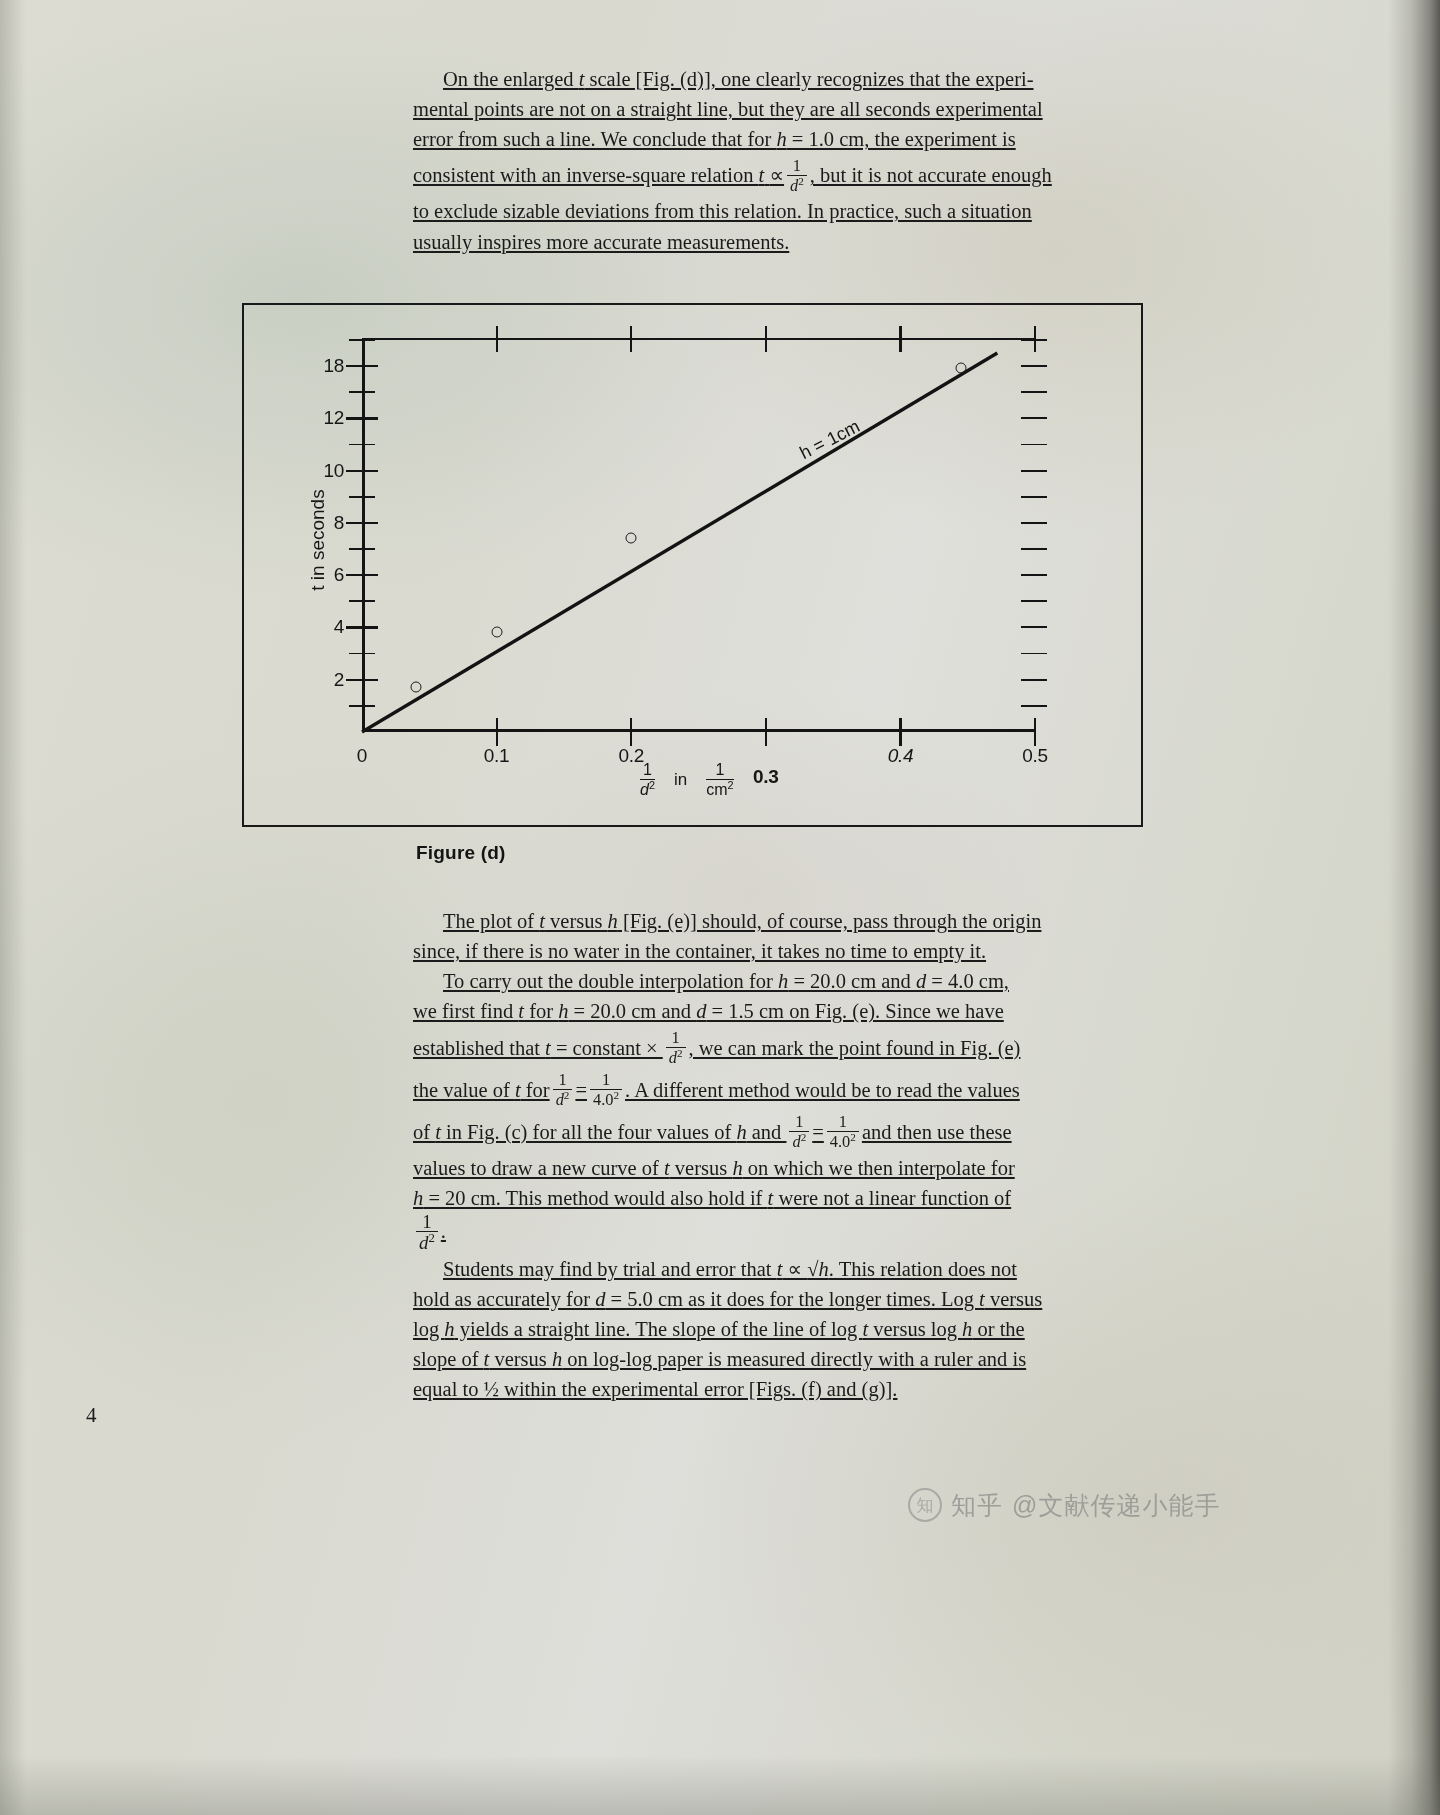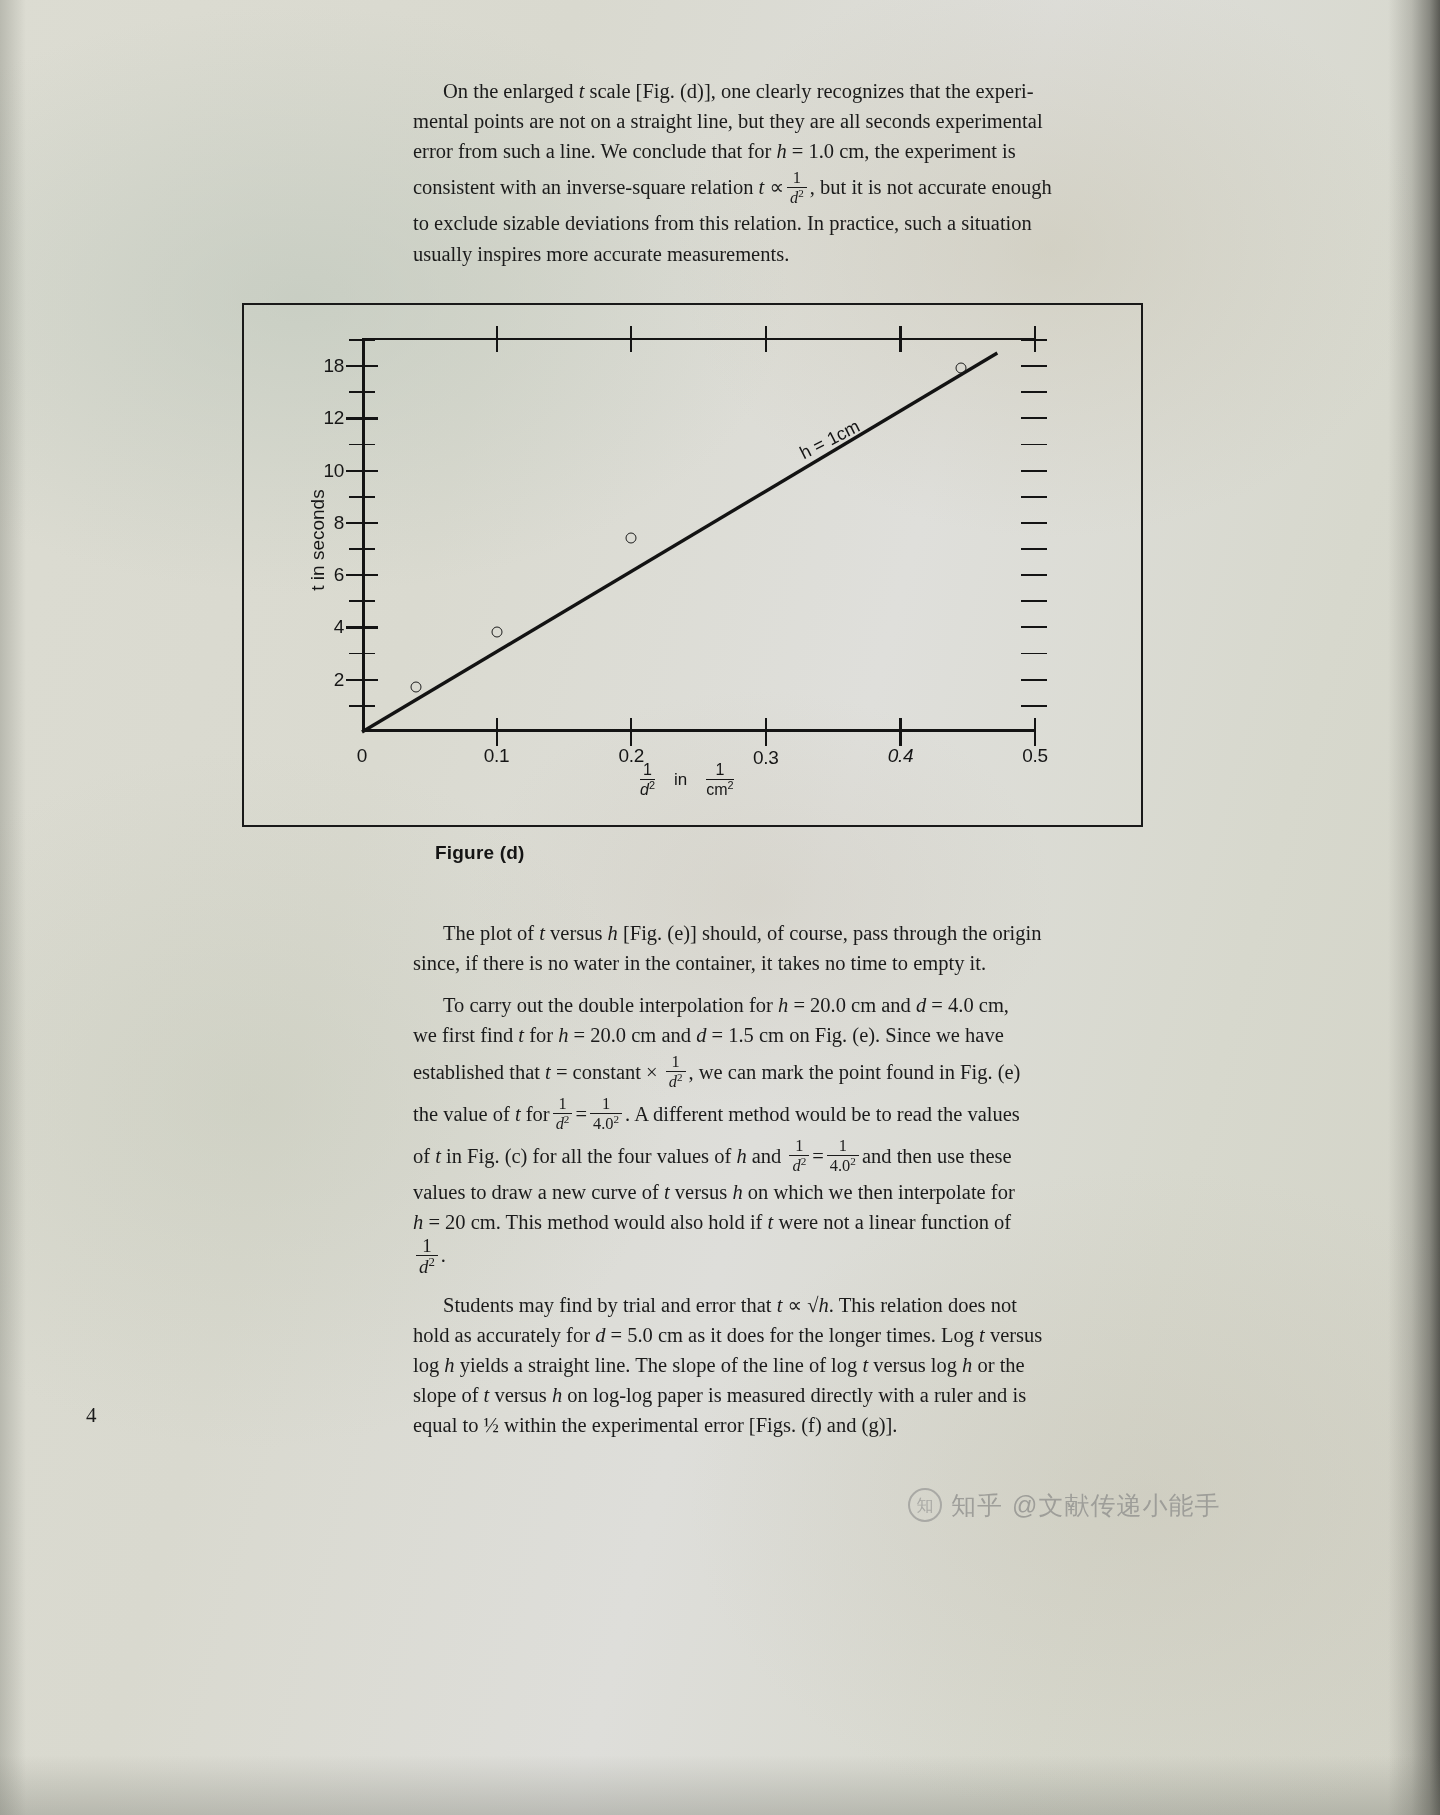--- a/index.html
+++ b/index.html
@@ -37,21 +37,21 @@
 
   
   .col{
     position:absolute;left:413px;width:722px;
     color:#1b1b1b;
     font-size:20.5px;
     line-height:1.47;
     text-align:justify;
     text-justify:inter-word;
   }
-  .para{margin:12px 0 0 0;}
+  .para{margin:0 0 0 0;text-decoration:underline;}
   .line{display:block;white-space:nowrap;}
   .ital{font-style:italic;}
   .frac{
     display:inline-block;vertical-align:middle;
     text-align:center;font-size:.80em;line-height:1.02;
     margin:0 3px;position:relative;top:-1px;
   }
   .frac .num{display:block;padding:0 3px;}
   .frac .den{display:block;border-top:1.6px solid #1b1b1b;padding:0 3px;}
   .sup{font-size:.68em;vertical-align:super;}
@@ -102,21 +102,21 @@
   }
   #hlabel{
     position:absolute;
     font-family:"Liberation Sans", sans-serif;
     font-size:18px;color:#141414;white-space:nowrap;
     transform:rotate(-27deg);transform-origin:left bottom;
   }
   #figcaption{
     position:absolute;left:416px;top:842px;
     font-family:"Liberation Sans", sans-serif;
-    font-weight:bold;font-size:19px;color:#141414;letter-spacing:.2px;margin-left:19px;
+    font-weight:bold;font-size:19px;color:#141414;letter-spacing:.2px;
   }
   #pagenum{
     position:absolute;left:86px;top:1403px;
     font-size:21px;color:#1b1b1b;
   }
   
   #wm{
     position:absolute;left:908px;top:1488px;
     display:flex;align-items:center;gap:9px;
     color:#9a9a96;font-family:"Liberation Sans", sans-serif;font-size:27px;
@@ -181,21 +181,21 @@
     <div class="tick" style="left: -13px; top: -1px; width: 26px; height: 1.8px;"></div>
     <div class="xlab" style="left: 0px; top: 405px;">0</div>
     <div class="tick" style="left: 133.6px; top: 378px; width: 2.2px; height: 28px;"></div>
     <div class="tick" style="left: 133.6px; top: -14px; width: 2.2px; height: 26px;"></div>
     <div class="xlab" style="left: 134.6px; top: 405px;">0.1</div>
     <div class="tick" style="left: 268.2px; top: 378px; width: 2.2px; height: 28px;"></div>
     <div class="tick" style="left: 268.2px; top: -14px; width: 2.2px; height: 26px;"></div>
     <div class="xlab" style="left: 269.2px; top: 405px;">0.2</div>
     <div class="tick" style="left: 402.8px; top: 378px; width: 2.2px; height: 28px;"></div>
     <div class="tick" style="left: 402.8px; top: -14px; width: 2.2px; height: 26px;"></div>
-    <div class="xlab" style="left: 403.8px; top: 407px;">0.3</div>
+    <div class="xlab" style="left: 403.8px; top: 426px; font-weight: bold;">0.3</div>
     <div class="tick" style="left: 537.4px; top: 378px; width: 2.2px; height: 28px;"></div>
     <div class="tick" style="left: 537.4px; top: -14px; width: 2.2px; height: 26px;"></div>
     <div class="xlab" style="left: 538.4px; top: 405px; font-style: italic;">0.4</div>
     <div class="tick" style="left: 672px; top: 378px; width: 2.2px; height: 28px;"></div>
     <div class="tick" style="left: 672px; top: -14px; width: 2.2px; height: 26px;"></div>
     <div class="xlab" style="left: 673px; top: 405px;">0.5</div>
     <div class="tick" style="left: 659px; top: 338.733px; width: 26px; height: 1.9px;"></div>
     <div class="tick" style="left: 659px; top: 286.467px; width: 26px; height: 1.9px;"></div>
     <div class="tick" style="left: 659px; top: 234.2px; width: 26px; height: 1.9px;"></div>
     <div class="tick" style="left: 659px; top: 181.933px; width: 26px; height: 1.9px;"></div>

